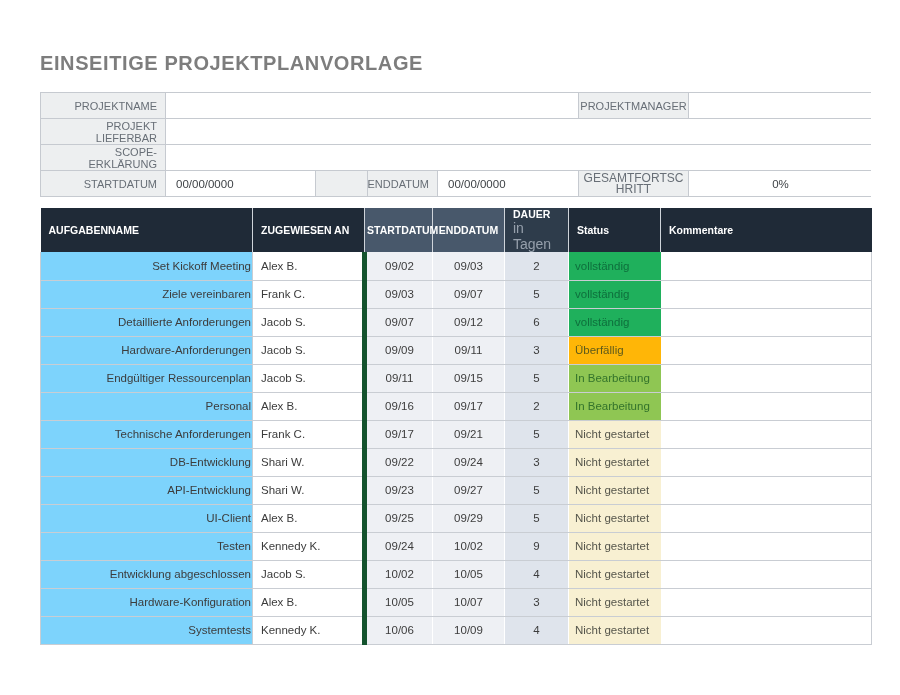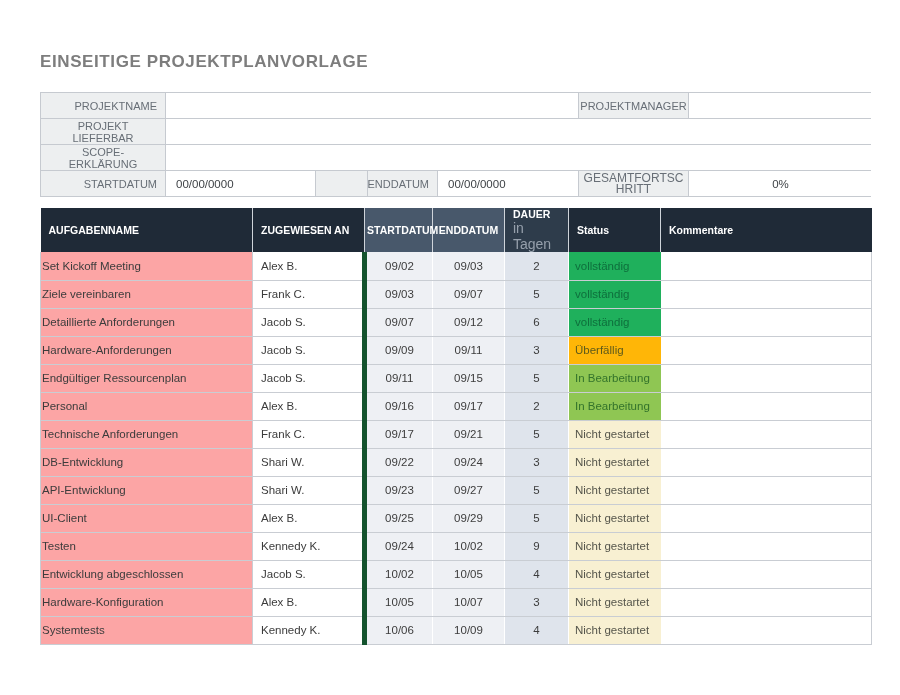--- a/index.html
+++ b/index.html
@@ -1,30 +1,30 @@
 <!DOCTYPE html>
 <html><head>
 <meta charset="utf-8">
 <style>
   html,body{margin:0;padding:0;background:#ffffff;}
   body{width:900px;height:695px;font-family:"Liberation Sans",sans-serif;}
   .page{position:relative;width:900px;height:695px;background:#fff;overflow:hidden;}
 
-  .title{position:absolute;left:40px;top:52px;font-size:17px;font-weight:bold;
+  .title{position:absolute;left:40px;top:52px;font-size:20px;font-weight:bold;
          color:#7d7d7d;letter-spacing:.6px;}
 
   
   .form{position:absolute;left:40px;top:92px;width:831px;border:1px solid #c6cad0;box-sizing:border-box;}
   .form-row{display:flex;height:25px;border-bottom:1px solid #c6cad0;}
   .form-row:last-child{border-bottom:none;}
   .fcell{box-sizing:border-box;display:flex;align-items:center;border-right:1px solid #c6cad0;
          overflow:hidden;flex:0 0 auto;}
   .fcell.last{border-right:none;}
   .flabel{background:#edeff0;color:#676e76;font-size:11px;justify-content:flex-end;
-          padding:0 8px;text-align:center;}
+          padding:0 8px;text-align:right;}
   .flabel.center{justify-content:center;text-align:center;padding:0 3px;}
   .flabel.wrap{font-size:12px;line-height:11px;overflow-wrap:anywhere;}
   .fspacer{background:#edeff0;}
   .ffield{background:#fff;color:#3f4347;font-size:11.5px;padding:0 10px;}
   .ffield.center{justify-content:center;padding:0;}
   .w125{width:125px}.w413{width:413px}.w110{width:110px}.w183{width:183px}
   .w706{width:706px}.w150{width:150px}.w52{width:52px}.w70{width:70px}.w141{width:141px}
 
   
   .task-table{position:absolute;left:40px;top:208px;width:831px;border-collapse:collapse;
@@ -33,21 +33,21 @@
                  padding:0 4px 0 8px;vertical-align:middle;border-right:1px solid #cfd4da;
                  box-sizing:border-box;}
   .task-table th.last{border-right:none;}
   th.h-dark{background:#1f2a37;}
   th.h-mid{background:#48586b;text-align:center;padding:0 2px;}
   th.h-dauer{background:#2e3c4b;}
   .h-sub{font-weight:normal;font-size:14px;color:#96a0ac;}
 
   .task-table td{height:28px;font-size:11.5px;color:#3c3c3c;border-bottom:1px solid #c9cdd3;
                  vertical-align:middle;box-sizing:border-box;overflow:hidden;}
-  .c-task{border-left:1px solid #c9cdd3;border-right:1px solid #c9cdd3;background:#fca5a5;}
+  .c-task{border-left:1px solid #c9cdd3;border-right:1px solid #c9cdd3;background:#7dd3fc;text-align:right;}
   .c-assignee{padding-left:8px;border-right:5px solid #14532d;background:#fff;}
   .c-start,.c-end{background:#eef0f4;text-align:center;border-right:1px solid #ffffff;}
   .c-dauer{background:#dfe4ec;text-align:center;border-right:1px solid #ffffff;}
   .c-status{padding:1px 6px;font-size:11px;line-height:12.5px;border-bottom:1px solid #edf0f2;}
   .c-comment{background:#fff;border-right:1px solid #c9cdd3;}
 </style>
 </head>
 <body>
 
 <div class="page">

